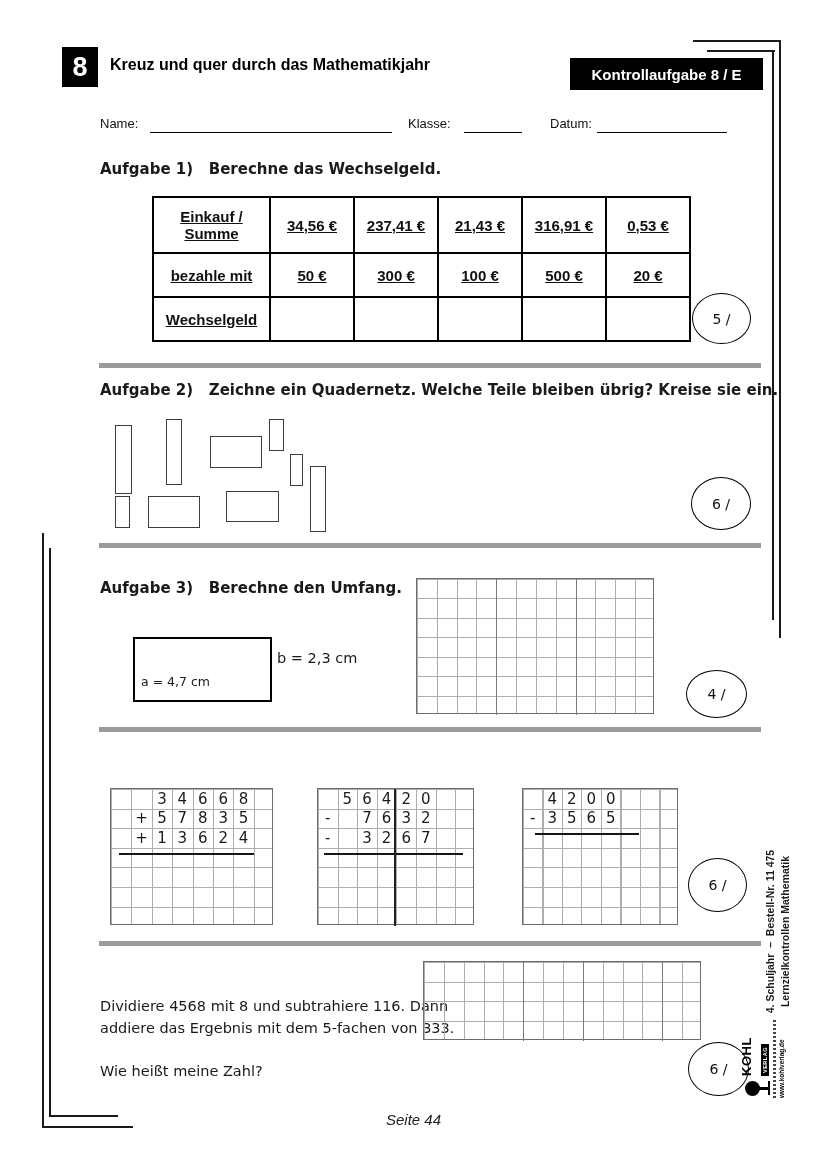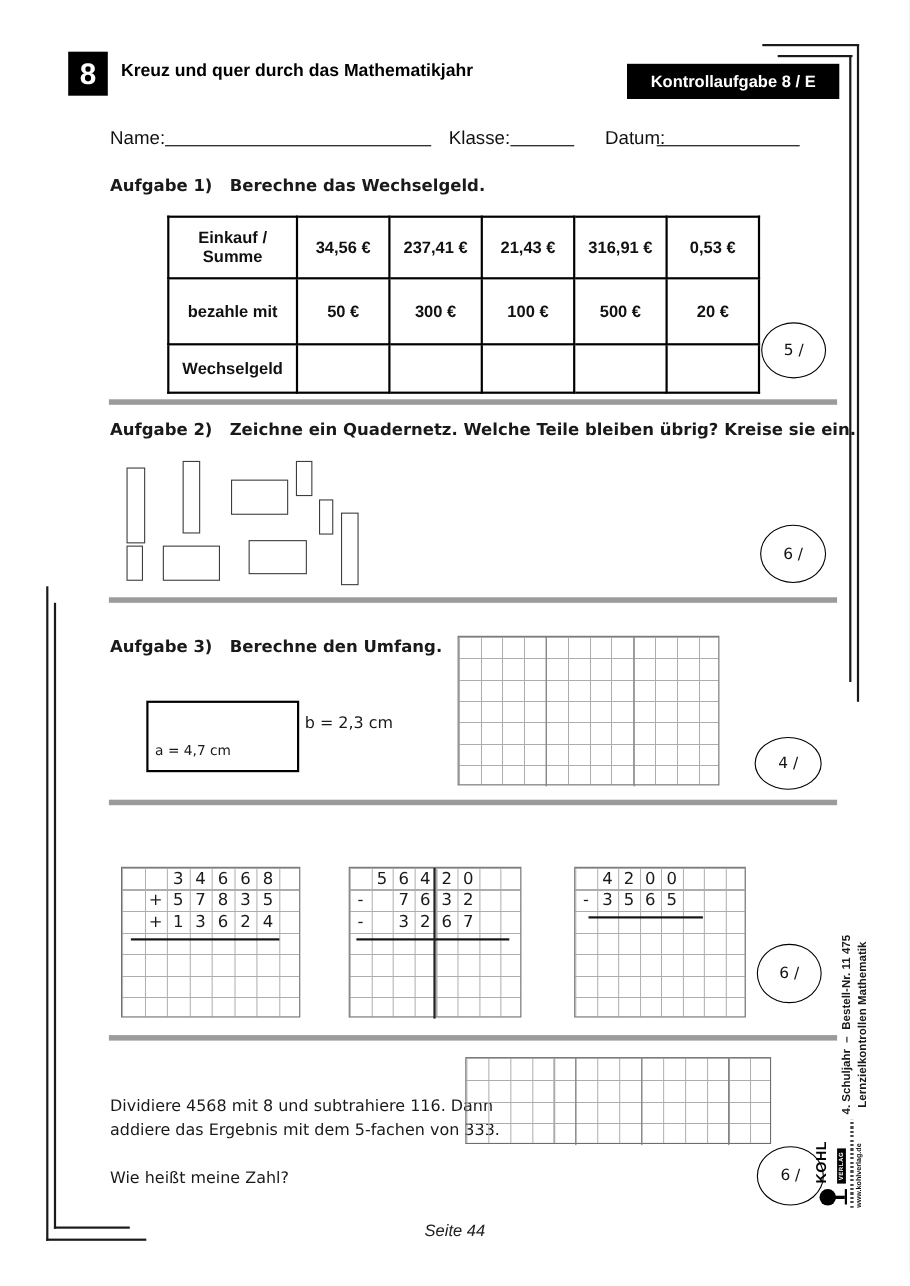--- a/index.html
+++ b/index.html
@@ -7,29 +7,29 @@
         font-family:"Liberation Sans",sans-serif;color:#111;}
   .abs{position:absolute;}
   .heading{font-family:"DejaVu Sans",sans-serif;font-weight:bold;font-size:15px;white-space:pre;color:#1a1a1a;}
   .blackline{background:#1a1a1a;}
   .bar{position:absolute;left:99px;width:662px;height:5px;background:#9b9b9b;}
   .badge{left:62px;top:47px;width:36px;height:40px;background:#000;color:#fff;
          display:flex;align-items:center;justify-content:center;font-size:27px;font-weight:bold;}
   .pagetitle{left:110px;top:56px;font-size:16px;font-weight:bold;color:#000;}
   .ctrlbox{left:570px;top:58px;width:193px;height:32px;background:#000;color:#fff;
            display:flex;align-items:center;justify-content:center;font-size:15px;font-weight:bold;}
-  .fieldlabel{font-size:17px;color:#111;}
+  .fieldlabel{font-size:13px;color:#111;}
   .fieldline{border-bottom:1.6px solid #000;height:16px;}
   .t1-table{left:152px;top:196px;border-collapse:collapse;table-layout:fixed;}
   .t1-table td{border:2.2px solid #000;text-align:center;vertical-align:middle;
                font-size:15px;font-weight:bold;padding:0;}
   .t1-table .c0{width:115px;}
   .t1-table .cv{width:82px;}
   .t1-table .r0{height:56px;}
-  .t1-table .r1{height:60px;}
+  .t1-table .r1{height:44px;}
   .t1-table .r2{height:44px;}
   .rowlabel{white-space:pre-line;}
   .piece{position:absolute;border:1.6px solid #3d3d3d;background:#fff;}
   .score{position:absolute;border:1.9px solid #000;border-radius:50%;background:#fff;
          display:flex;align-items:center;justify-content:center;
          font-family:"DejaVu Sans",sans-serif;font-size:14px;color:#111;white-space:pre;}
   .gridbox{position:absolute;border:1px solid #6e6e6e;box-sizing:border-box;}
   .digit{position:absolute;display:flex;align-items:center;justify-content:center;
          font-family:"DejaVu Sans",sans-serif;font-size:15px;color:#1a1a1a;}
   .ansline{position:absolute;height:2px;background:#151515;}
@@ -73,21 +73,21 @@
   <div class="abs ctrlbox">Kontrollaufgabe 8 / E</div>
 
   <div class="abs fieldlabel" style="left:100px;top:116px;">Name:</div>
   <div class="abs fieldline" style="left:150px;top:116px;width:242px;"></div>
   <div class="abs fieldlabel" style="left:408px;top:116px;">Klasse:</div>
   <div class="abs fieldline" style="left:464px;top:116px;width:58px;"></div>
   <div class="abs fieldlabel" style="left:550px;top:116px;">Datum:</div>
   <div class="abs fieldline" style="left:597px;top:116px;width:130px;"></div>
 
   <div class="abs heading" style="left:100px;top:160px;">Aufgabe 1)   Berechne das Wechselgeld.</div>
-  <table class="t1-table" style="position:absolute;">
+  <table class="t1-table" style="position:absolute;text-decoration:underline;">
     <tbody>
         <tr class="r0">
       <td class="c0 rowlabel">Einkauf /
 Summe</td>
       <td class="cv">34,56 €</td>
       <td class="cv">237,41 €</td>
       <td class="cv">21,43 €</td>
       <td class="cv">316,91 €</td>
       <td class="cv">0,53 €</td>
     </tr>

